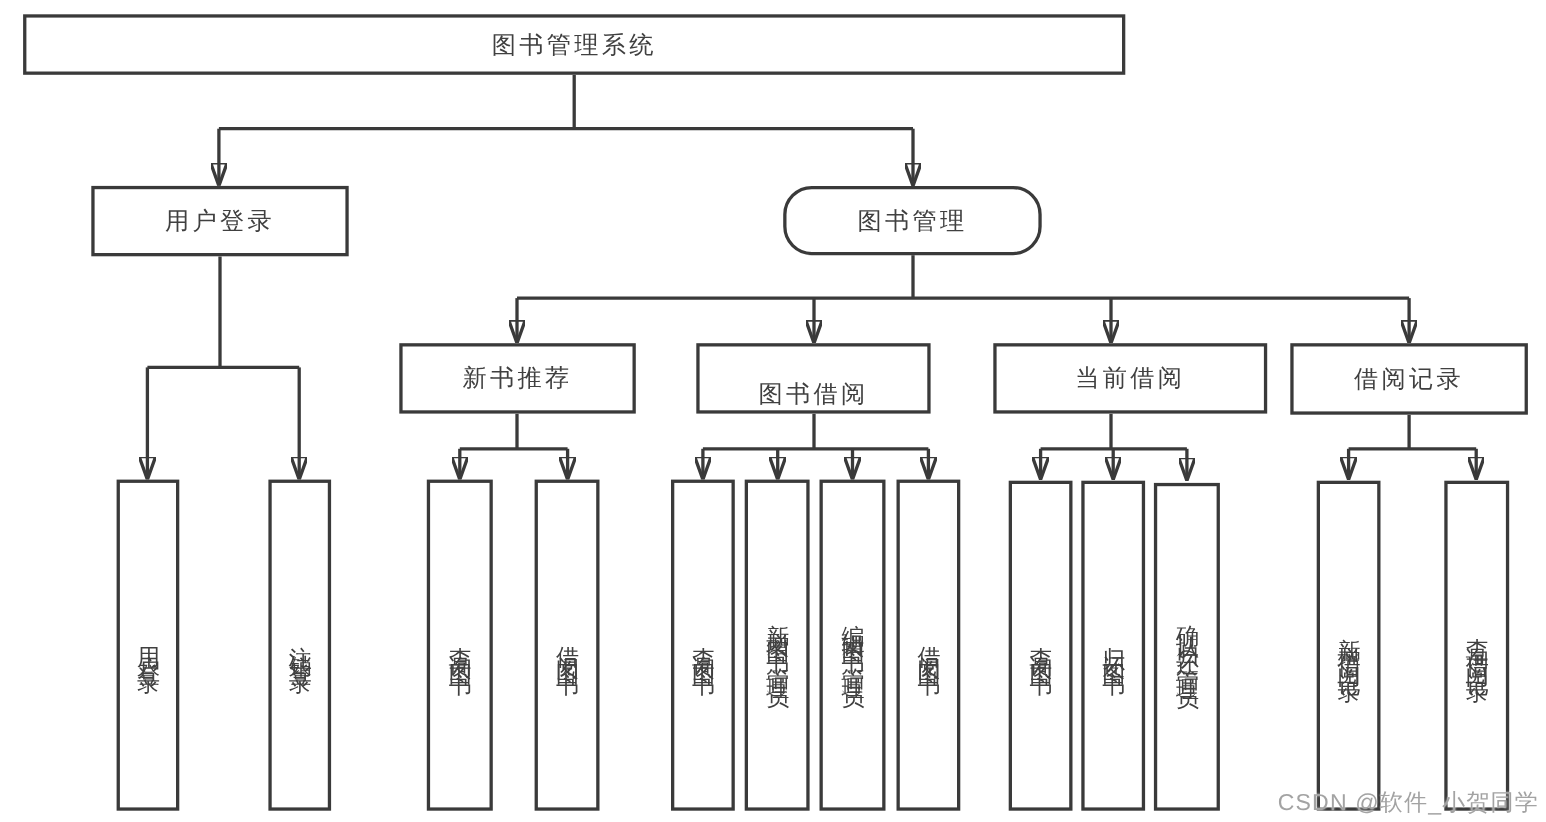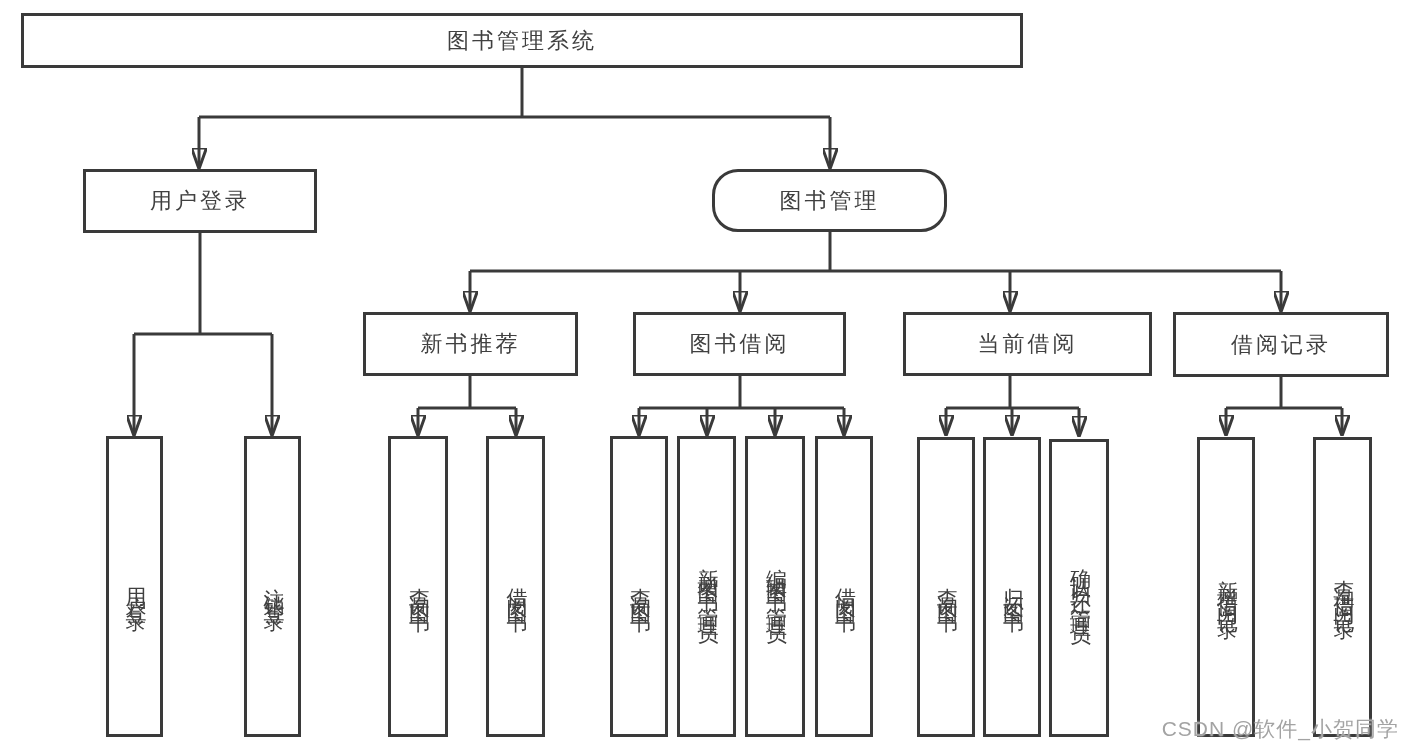--- a/index.html
+++ b/index.html
@@ -40,21 +40,20 @@
     display:flex;
     align-items:center;
     justify-content:center;
     text-align:center;
   }
   .node .lbl{
     font-size:22px;
     letter-spacing:3px;
     color:var(--text);
     white-space:nowrap;
-    font-family:Liberation Mono, monospace;
   }
   .leaf .lbl{
     writing-mode:vertical-rl;
     text-orientation:mixed;
     font-size:21px;
     letter-spacing:8px;
     white-space:nowrap;
     line-height:1;
   }
   .watermark{
@@ -130,21 +129,21 @@
   <div class="node" style="left:83px;top:169px;width:234px;height:64px;">
     <span class="lbl">用户登录</span>
   </div>
   <div class="node" style="left:712px;top:169px;width:235px;height:63px;border-radius:26px;">
     <span class="lbl">图书管理</span>
   </div>
 
   <div class="node" style="left:363px;top:312px;width:215px;height:64px;justify-content:center;">
     <span class="lbl">新书推荐</span>
   </div>
-  <div class="node" style="left:633px;top:312px;width:213px;height:64px;">
+  <div class="node" style="left:633px;top:312px;width:213px;height:64px;align-items:flex-end;">
     <span class="lbl">图书借阅</span>
   </div>
   <div class="node" style="left:903px;top:312px;width:249px;height:64px;">
     <span class="lbl">当前借阅</span>
   </div>
   <div class="node" style="left:1173px;top:312px;width:216px;height:65px;">
     <span class="lbl">借阅记录</span>
   </div>
 
   <div class="node leaf" style="left:106px;top:436px;width:57px;height:301px;">

